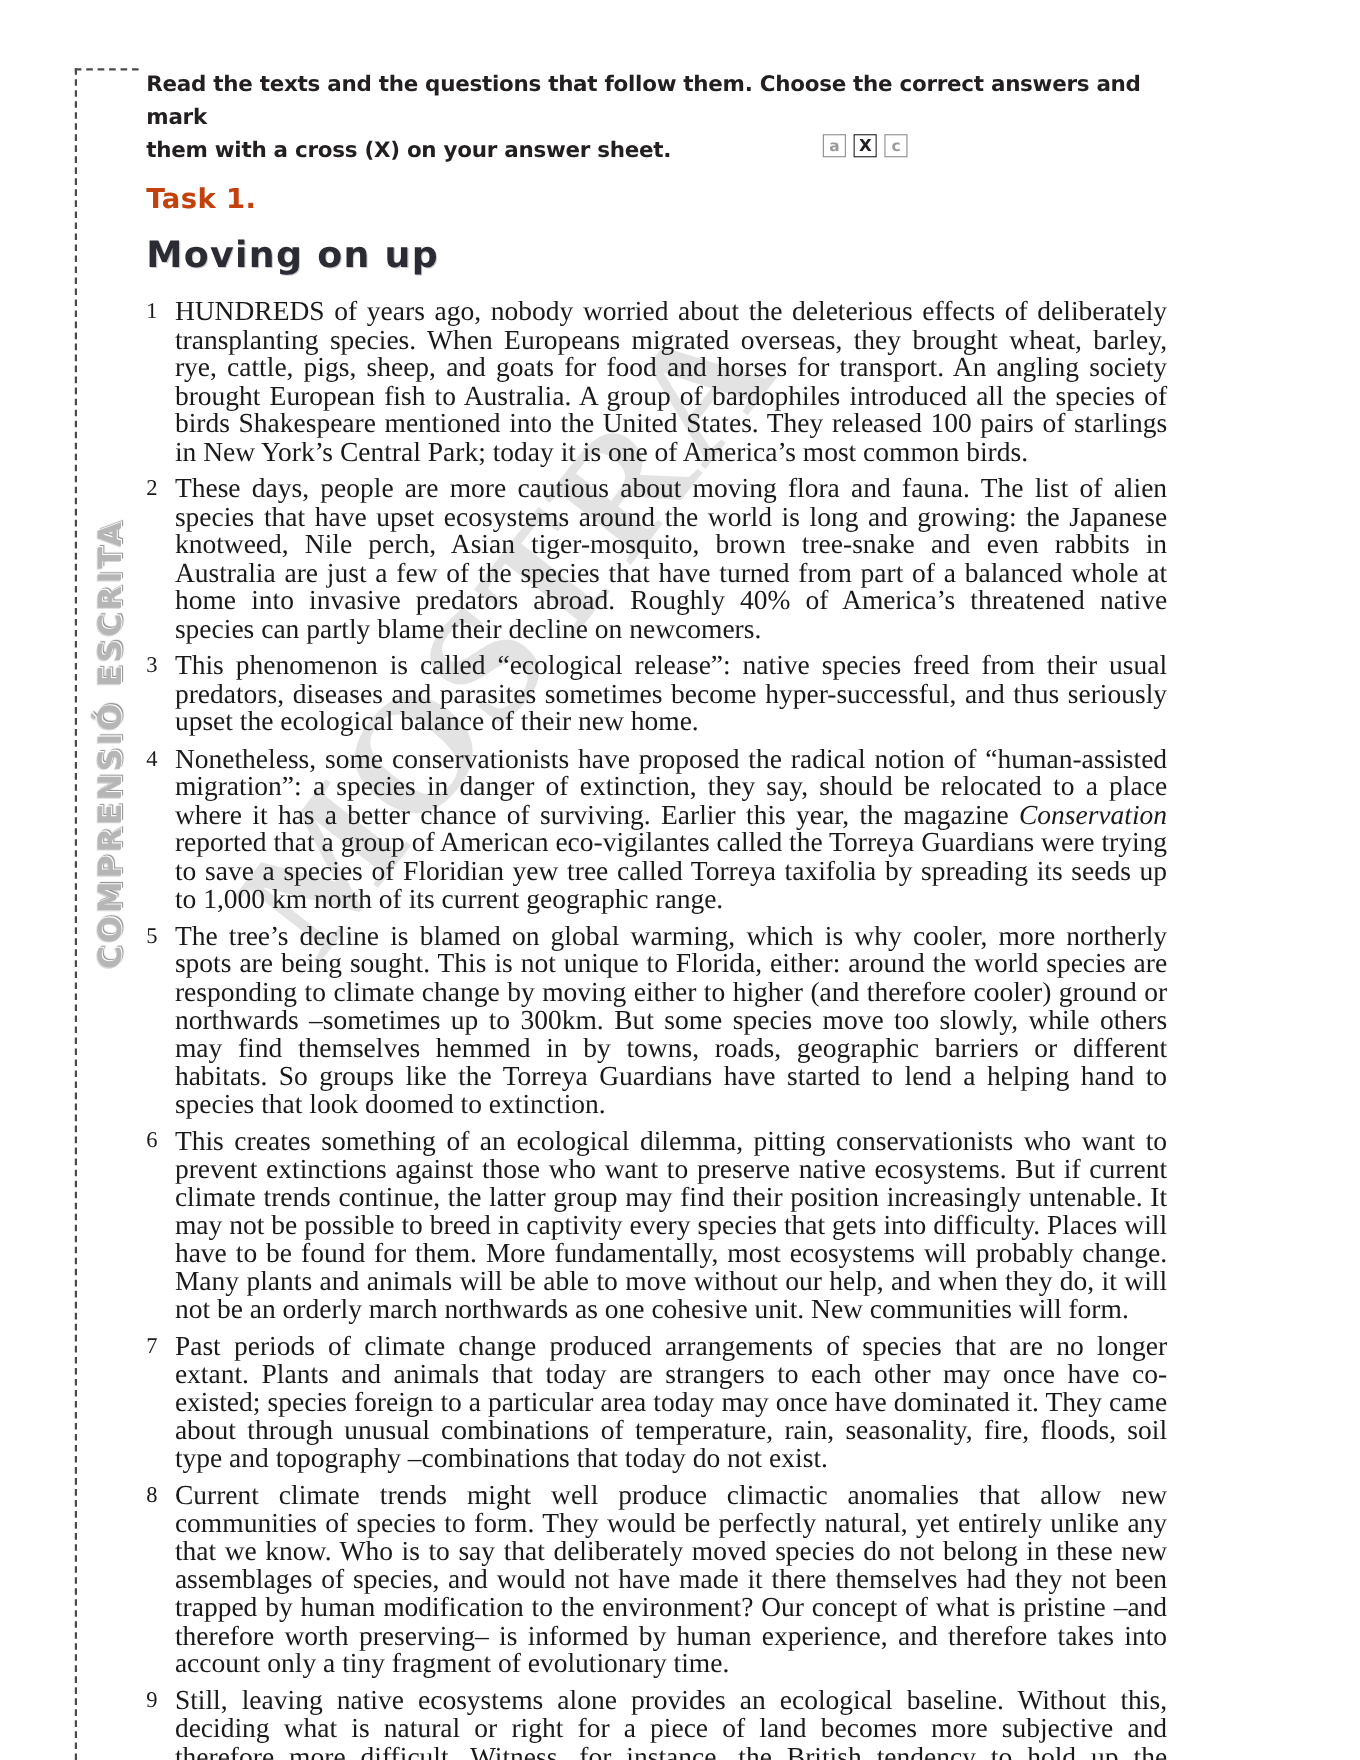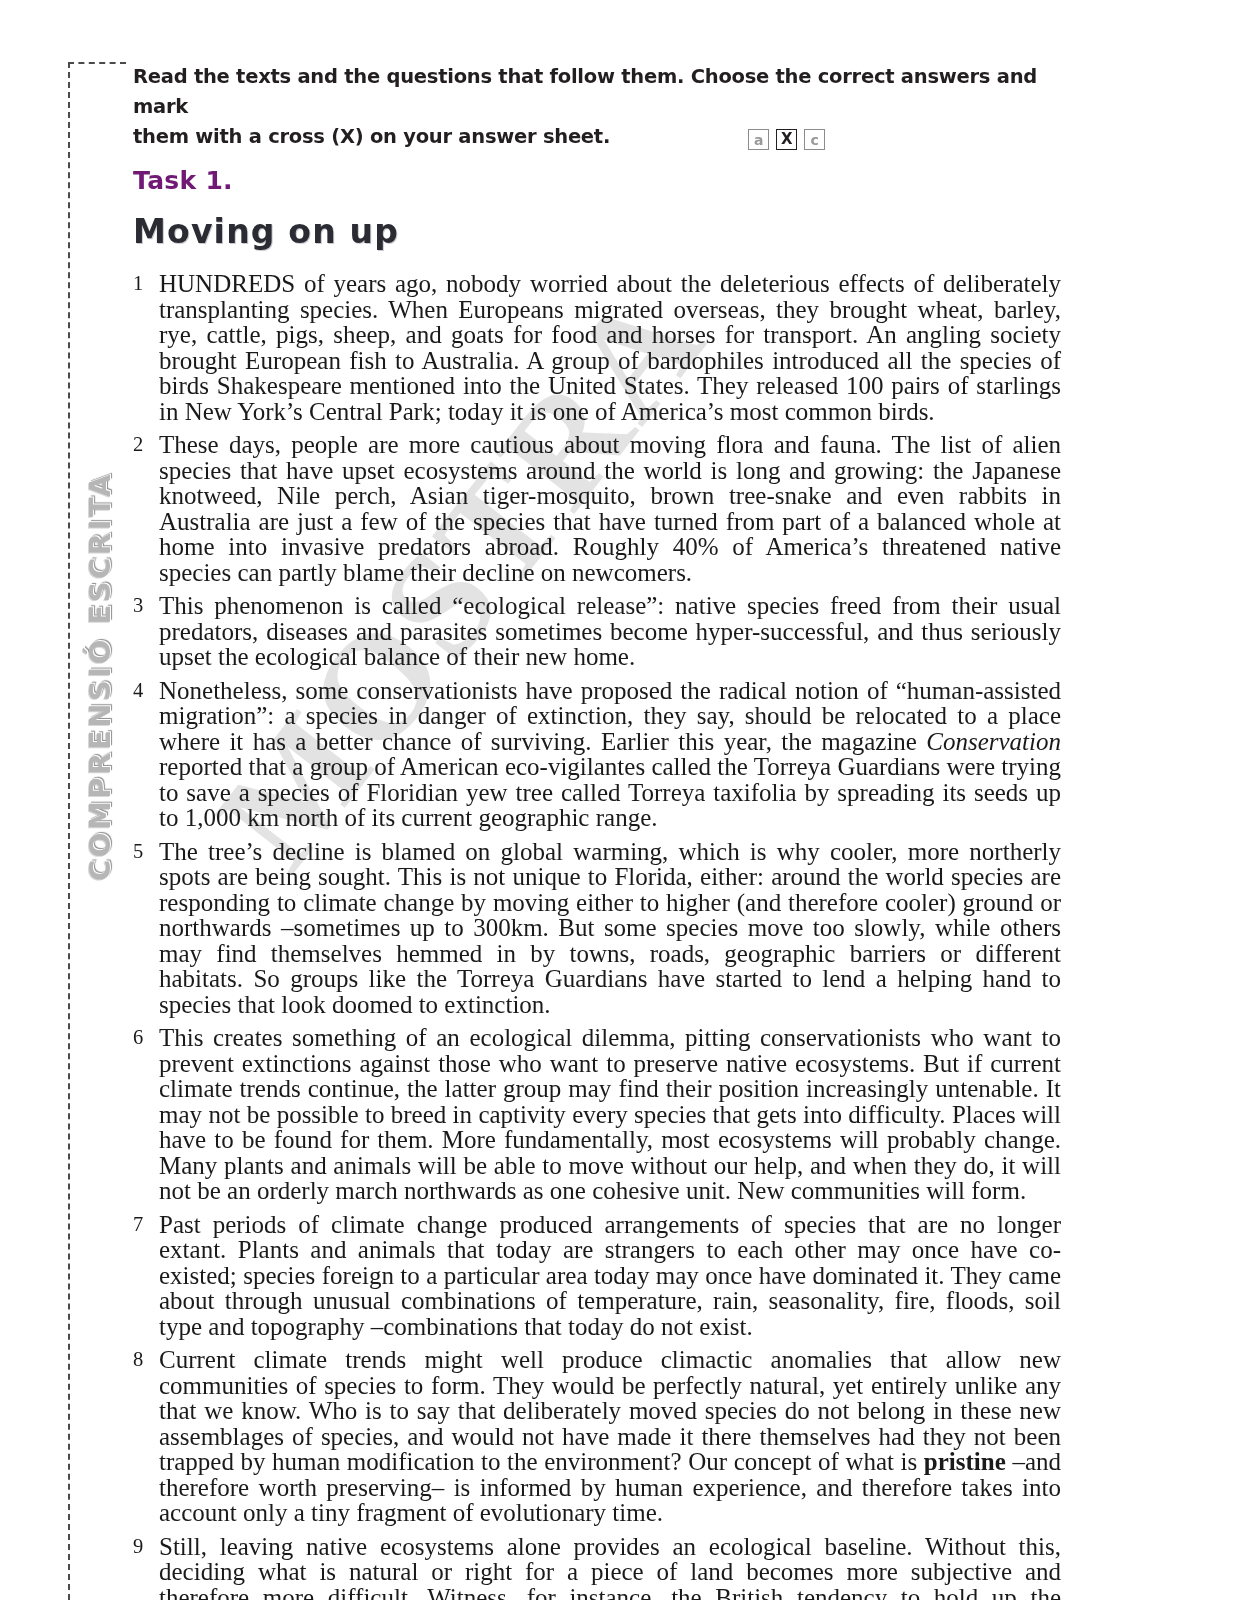--- a/index.html
+++ b/index.html
@@ -98,21 +98,21 @@
     font-family: "DejaVu Sans", sans-serif;
     font-weight: 700;
     font-size: 19.5px;
     line-height: 30px;
     color: #231f20;
     letter-spacing: -0.25px;
     margin: 0;
   }
   #instr-row2 {
     display: flex;
-    align-items: flex-end;
+    align-items: flex-start;
     gap: 0px;
   }
   #instr-line2 {
     font-family: "DejaVu Sans", sans-serif;
     font-weight: 700;
     font-size: 19.5px;
     line-height: 30px;
     color: #231f20;
     letter-spacing: -0.25px;
     white-space: nowrap;
@@ -144,21 +144,21 @@
     color: #231f20;
     font-weight: 700;
     font-size: 15px;
   }
 
   
   #task-label {
     font-family: "DejaVu Sans", sans-serif;
     font-weight: 700;
     font-size: 25px;
-    color: #701a75;
+    color: #c2410c;
     margin-top: 14px;
     letter-spacing: 0.3px;
   }
 
   
   #article-title {
     text-align: left;
     font-family: "DejaVu Sans", sans-serif;
     font-weight: 700;
     font-size: 33px;
@@ -190,21 +190,21 @@
     flex: 1 1 auto;
     text-align: justify;
     text-justify: inter-word;
     font-family: "Liberation Serif", serif;
     font-size: 25px;
     line-height: 25.5px;
     color: #1a1a1a;
     hyphens: none;
   }
   .para-text i { }
-  .para-text b { font-weight: 700; }
+  .para-text b { font-weight: 400; }
   .para:last-child { margin-bottom: 0; }
 </style>
 </head>
 <body>
 
 <div id="page">
 
   <div id="watermark">
     <div class="wm-text">MOSTRA</div>
   </div>

